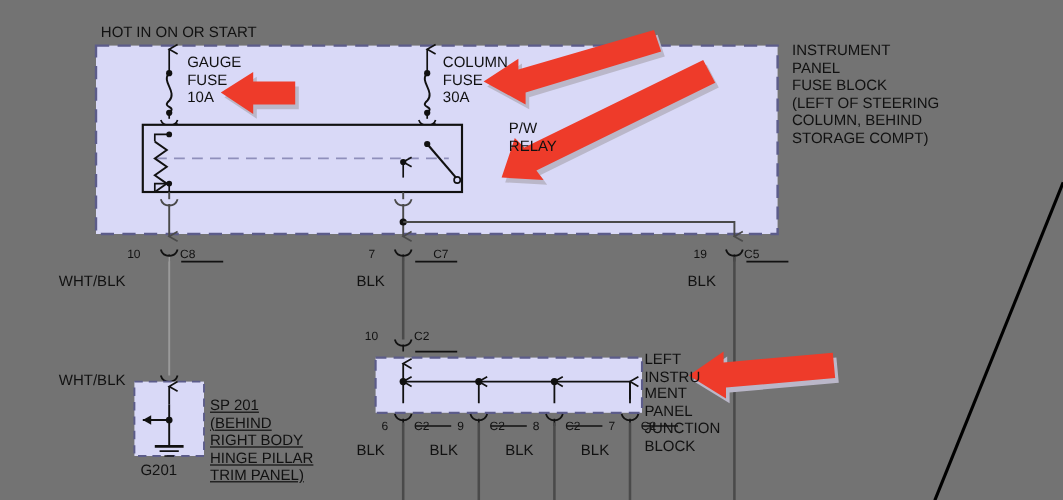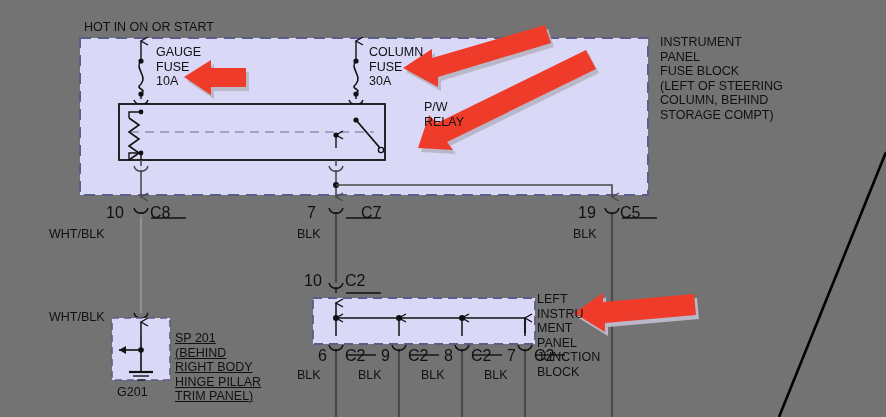--- a/index.html
+++ b/index.html
@@ -25,21 +25,21 @@
   .lbl {
     position: absolute;
     font-family: "Liberation Sans", sans-serif;
     font-size: 12.5px;
     color: #111111;
     white-space: pre;
     line-height: 14.5px;
     letter-spacing: 0px;
   }
   .lbl.small {
-    font-size: 16px;
+    font-size: 10px;
   }
   .lbl.multi {
     white-space: pre-line;
   }
 </style>
 </head>
 <body>
 
 <div id="stage">
 

